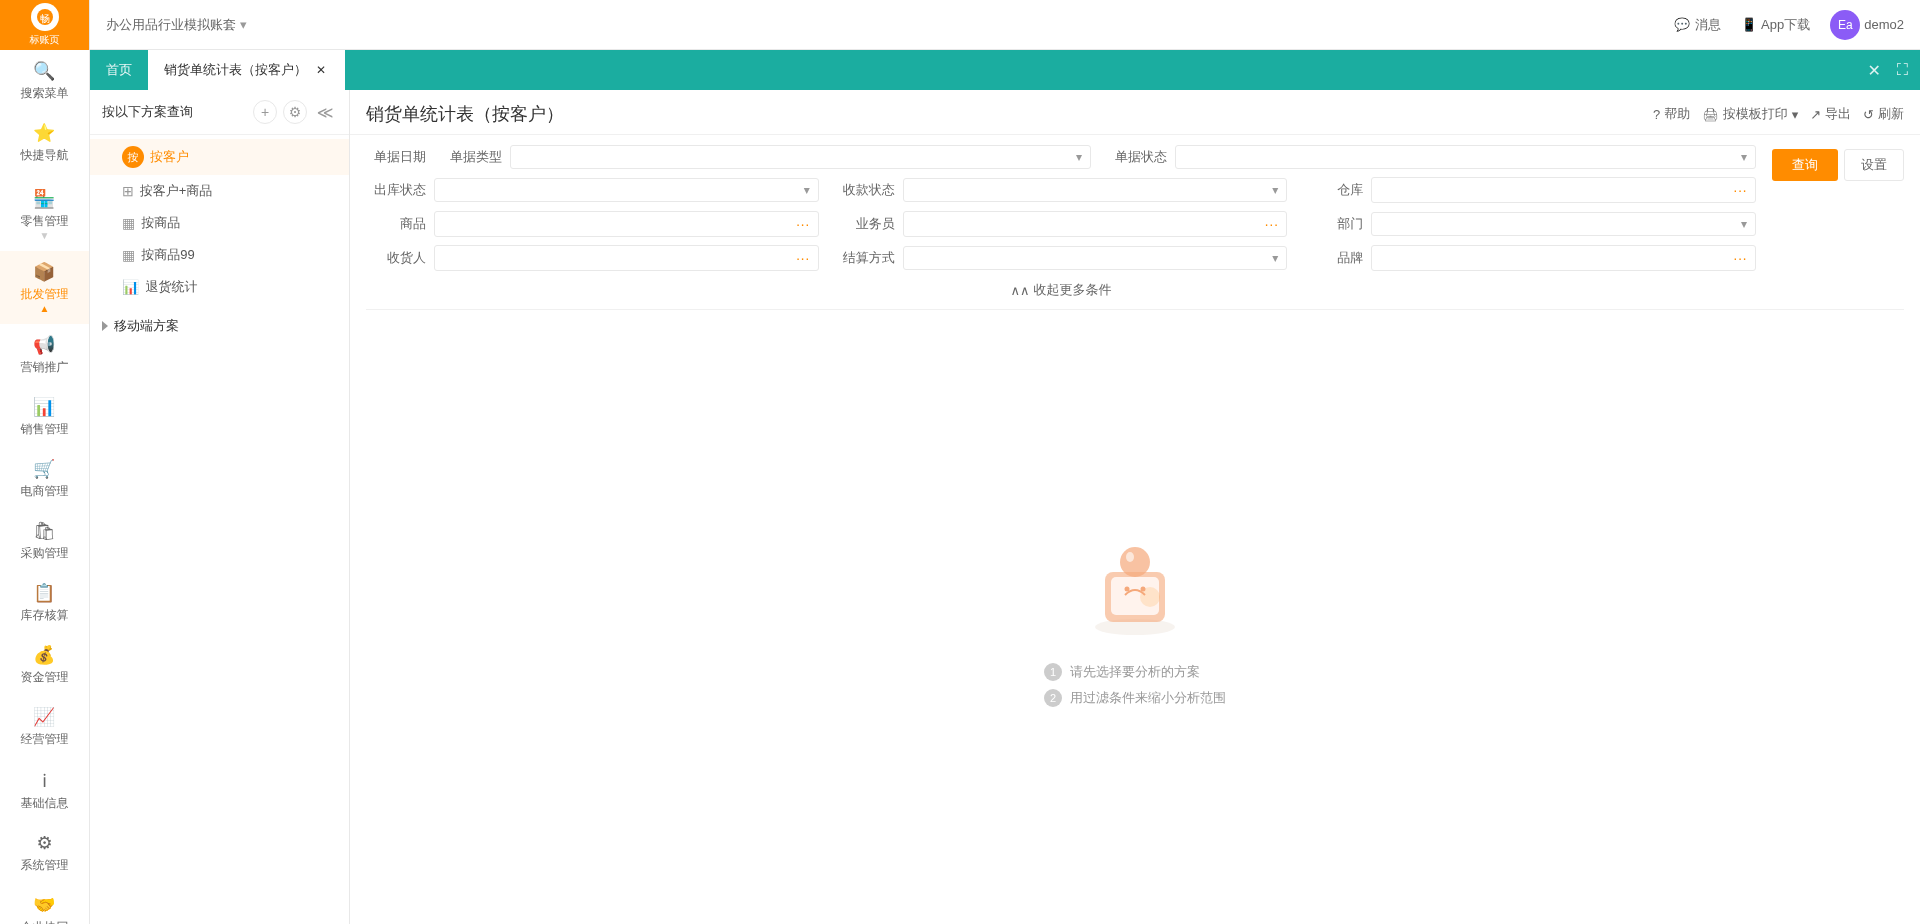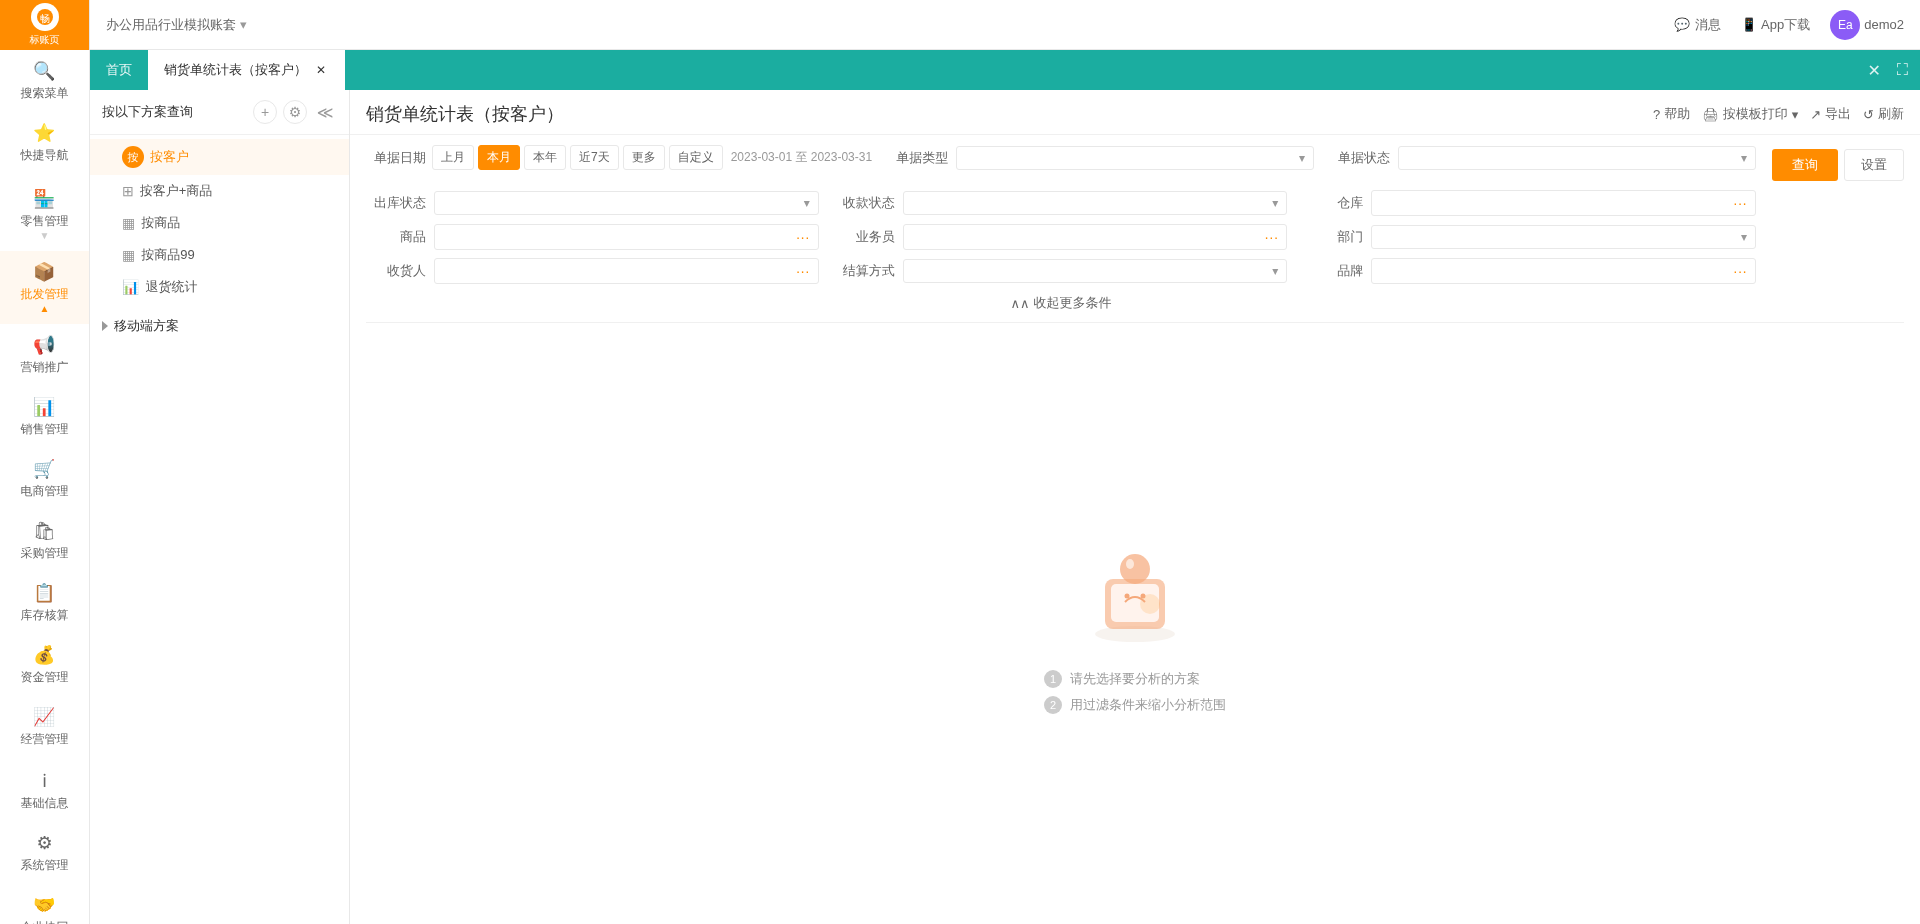--- a/index.html
+++ b/index.html
@@ -268,32 +268,23 @@
           <div class="page-action-btn">
             <span>↺</span>
             <span>刷新</span>
           </div>
         </div>
       </div>
 
       <div style="display:flex;align-items:flex-start;padding:10px 16px 4px;">
         <div style="flex:1;">
 
-          <div class="filter-row" style="margin-bottom:20px;">
+          <div class="filter-row" style="margin-bottom:8px;">
             <div class="filter-row-item" style="flex:none;gap:6px;">
               <span class="filter-label">单据日期</span>
-              <div class="filter-date-group">
-                <button class="date-btn">上月</button>
-                <button class="date-btn active">本月</button>
-                <button class="date-btn">本年</button>
-                <button class="date-btn">近7天</button>
-                <button class="date-btn">更多</button>
-                <button class="date-btn">自定义</button>
-                <span class="date-range">2023-03-01 至 2023-03-31</span>
-              </div>
             </div>
             <div class="filter-row-item">
               <span class="filter-label">单据类型</span>
               <div class="filter-select" style="min-width:200px;flex:1;">
                 <span class="filter-select-text"></span>
                 <span class="filter-select-arrow">▾</span>
               </div>
             </div>
             <div class="filter-row-item">
               <span class="filter-label">单据状态</span>

